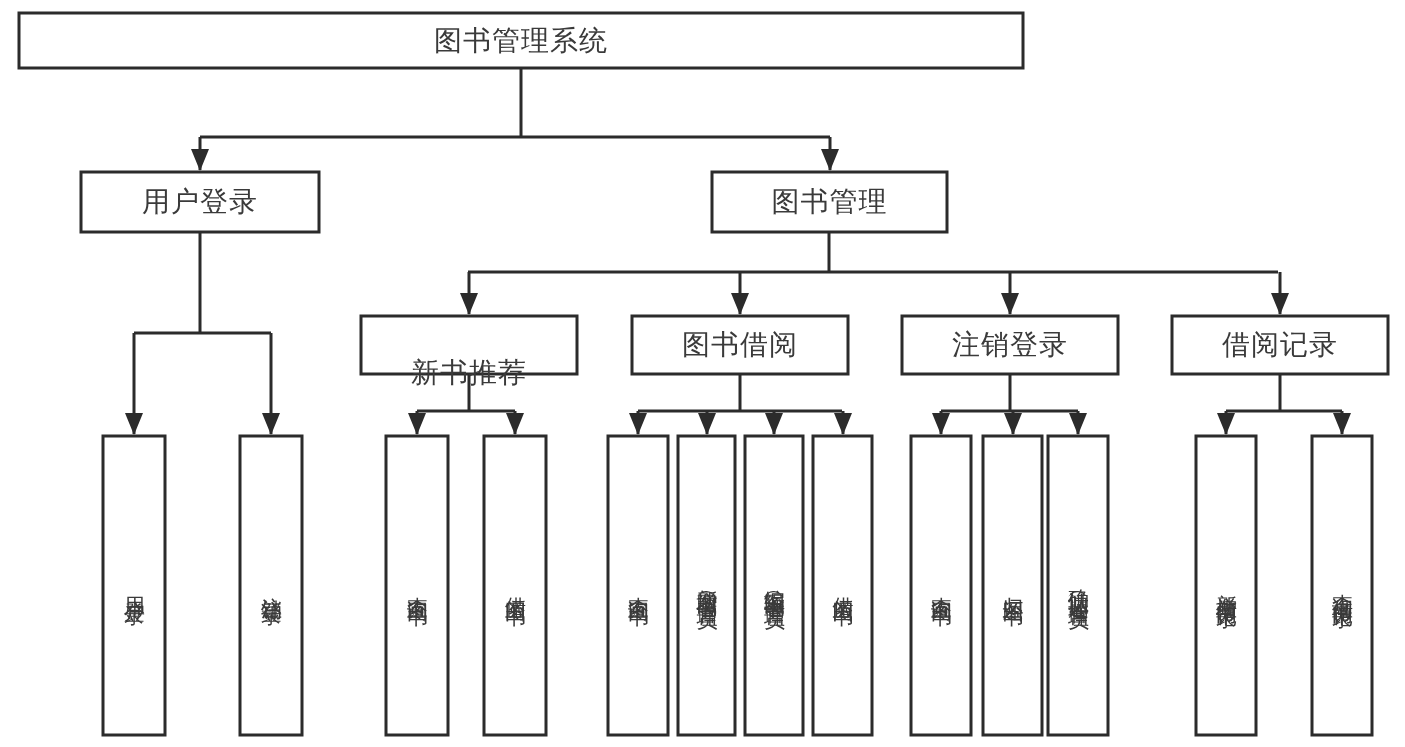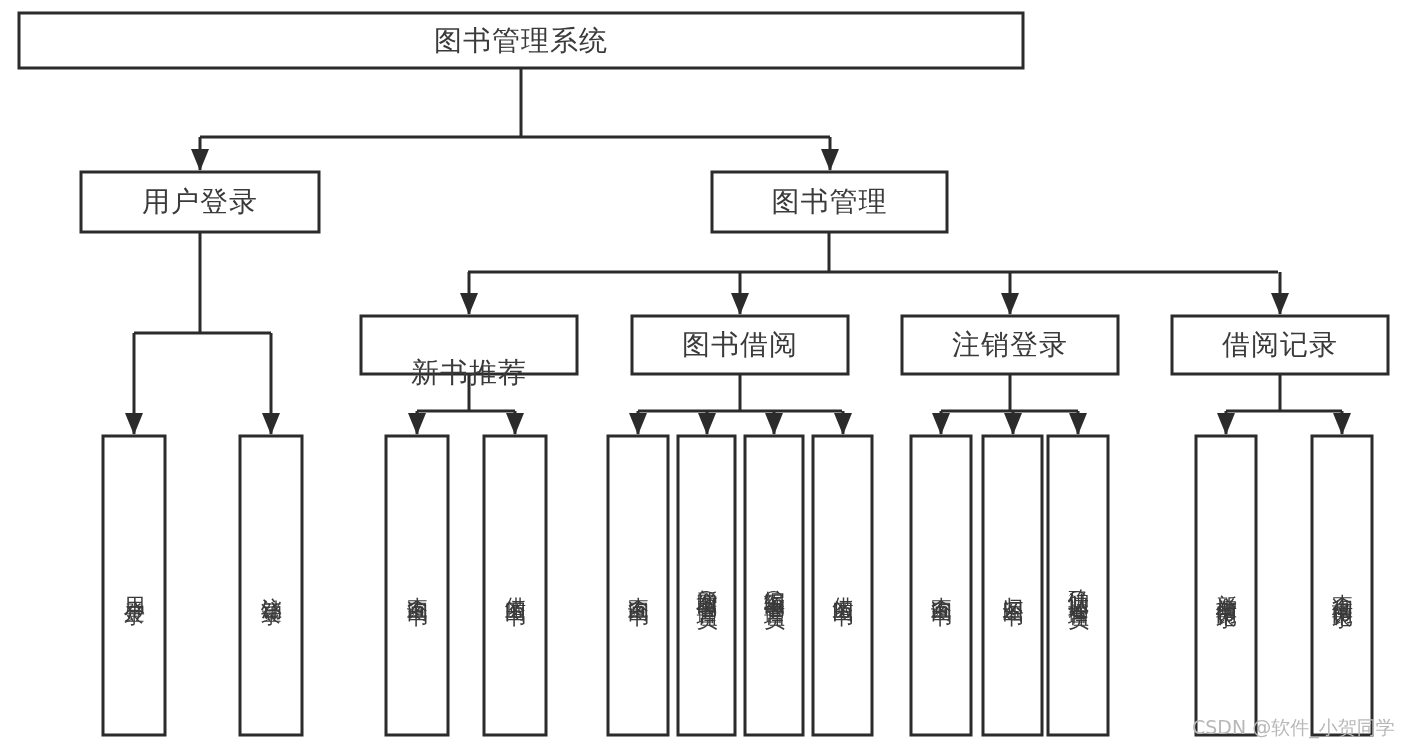--- a/index.html
+++ b/index.html
@@ -271,14 +271,13 @@
       <div class="vert-text-wrap" style="left: 1048px; top: 436px; width: 60px; height: 299px;">
         <div class="vert-text">确认归还（管理员）</div>
       </div>
       <div class="vert-text-wrap" style="left: 1196px; top: 436px; width: 60px; height: 299px;">
         <div class="vert-text">新增借阅记录</div>
       </div>
       <div class="vert-text-wrap" style="left: 1312px; top: 436px; width: 60px; height: 299px;">
         <div class="vert-text">查询借阅记录</div>
       </div>
     </div>
-  <div id="watermark" style="left: 1192px; top: 715px;">CSDN @软件_小贺同学</div>
 </div>
 
 </body></html>

